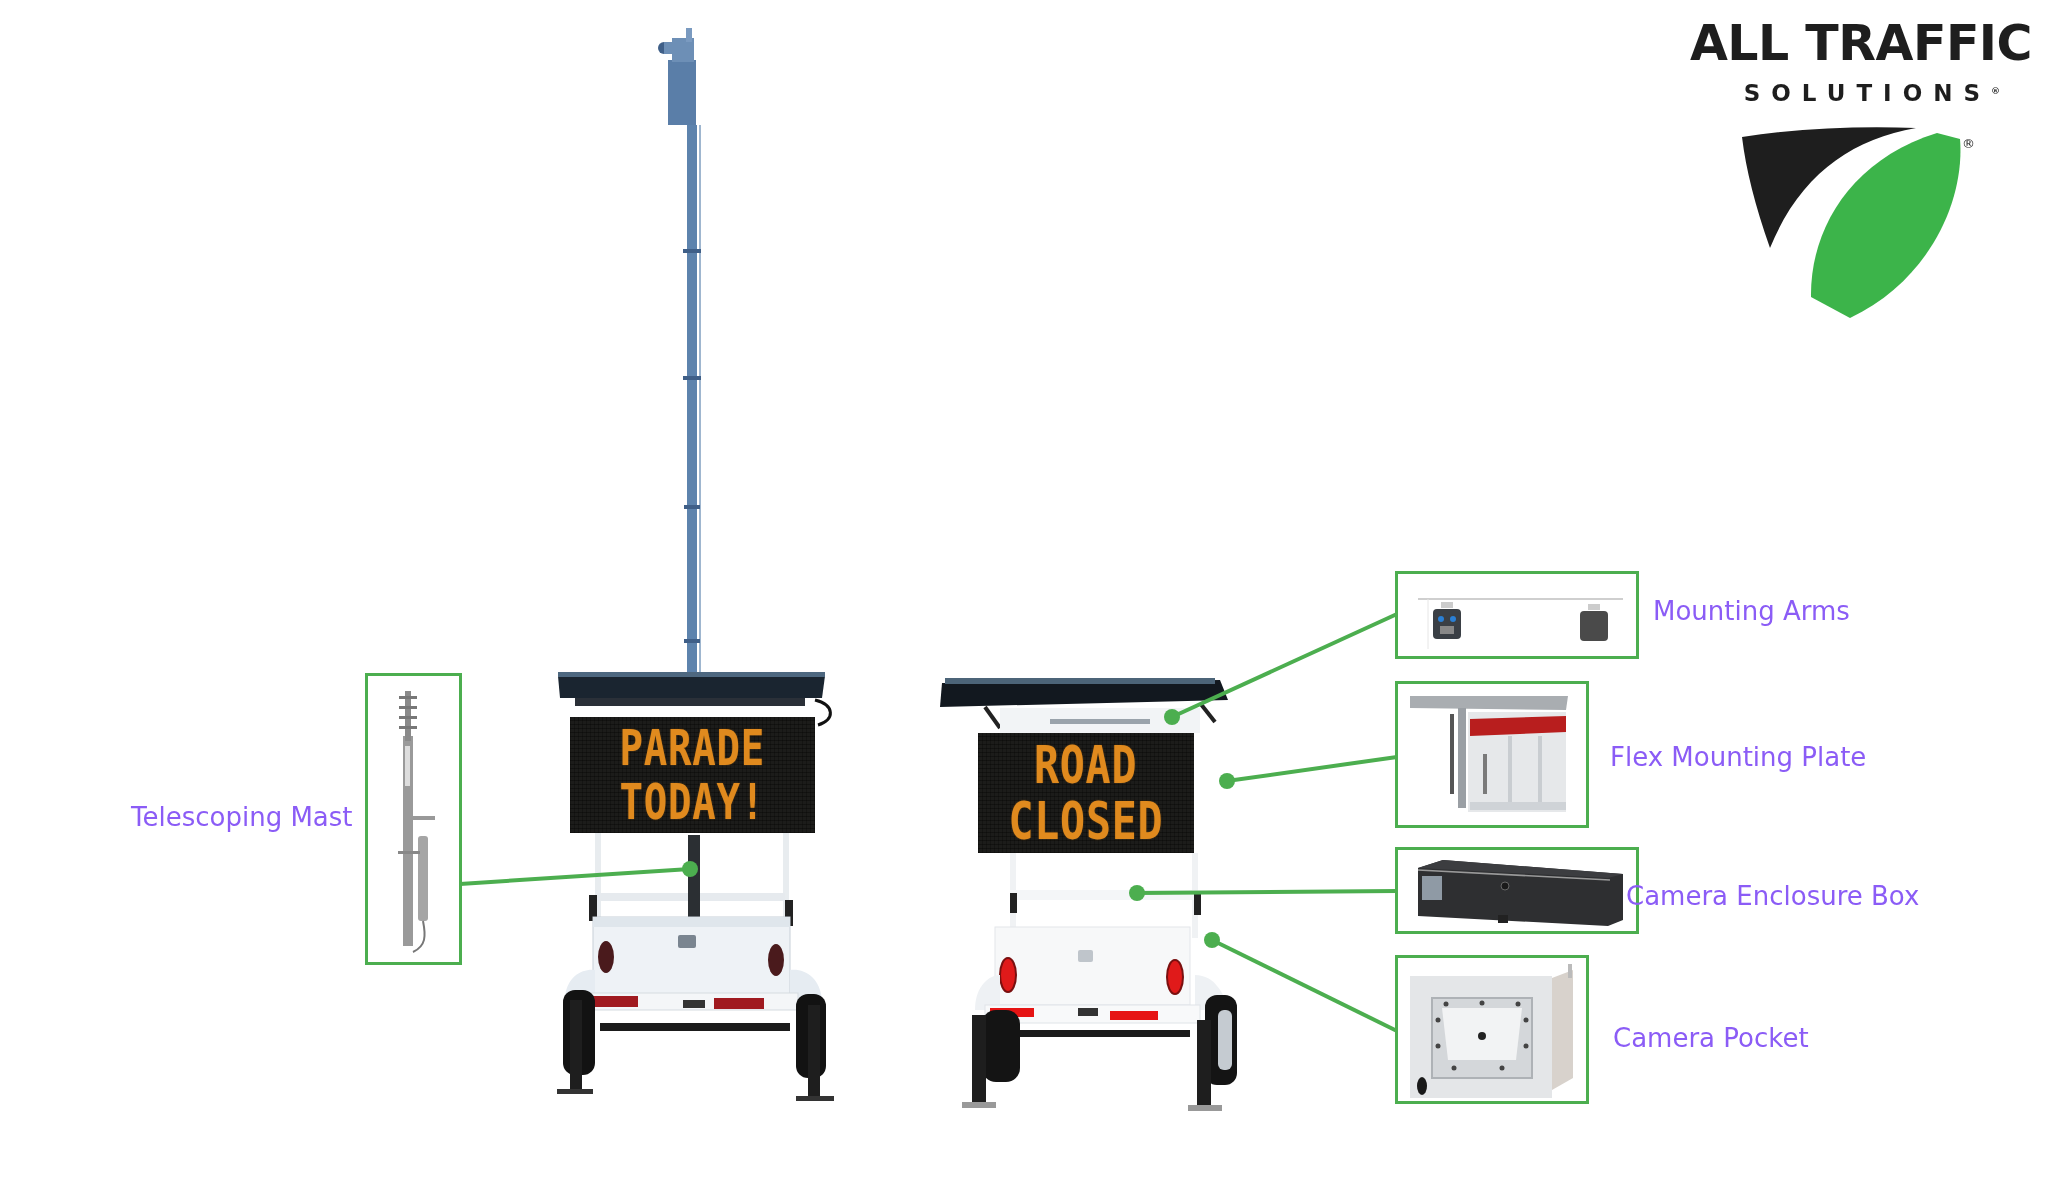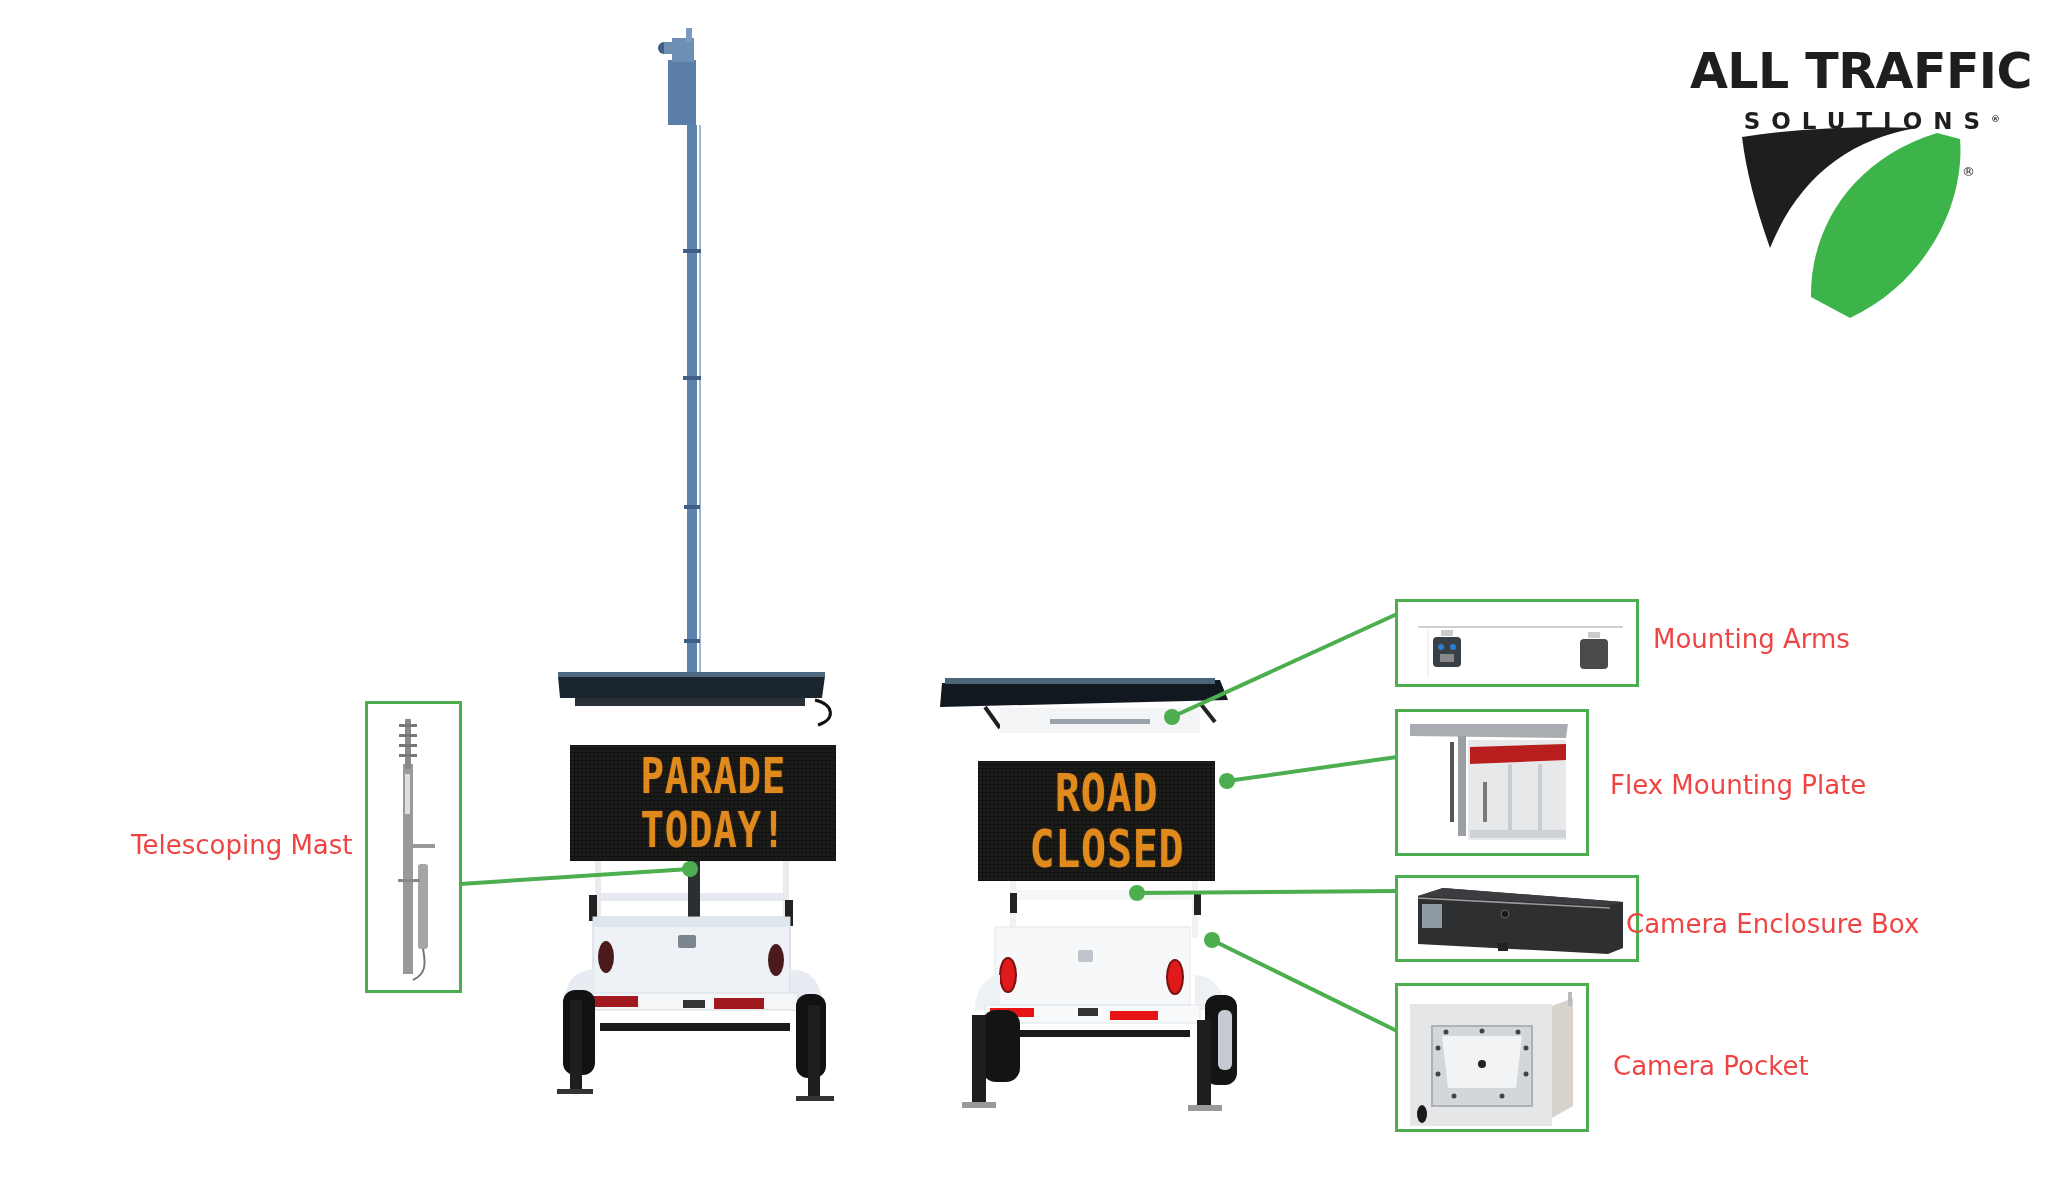--- a/index.html
+++ b/index.html
@@ -1,25 +1,25 @@
 <!DOCTYPE html>
 <html><head>
 <meta charset="utf-8">
 <style>
   html, body { margin:0; padding:0; background:#ffffff; }
   body { width:2048px; height:1195px; position:relative; overflow:hidden; font-family:"Liberation Sans", sans-serif; }
-  .abs { position:absolute;margin-top:28px; }
+  .abs { position:absolute; }
   .brand-line1 { left:1676px; top:16px; width:370px; text-align:center; font-family:"DejaVu Sans", sans-serif; font-weight:bold; font-size:49px; letter-spacing:-0.5px; color:#1e1e1e; line-height:56px; white-space:nowrap; }
   .brand-line2 { left:1720px; top:78px; width:280px; text-align:right; font-family:"DejaVu Sans", sans-serif; font-weight:bold; font-size:23px; letter-spacing:11px; color:#1e1e1e; line-height:30px; white-space:nowrap; }
   .brand-line2 sup { font-size:9px; letter-spacing:0; vertical-align:top; position:relative; top:-2px; }
   .reg-mark { left:1962px; top:136px; font-size:13px; color:#1e1e1e; font-family:"DejaVu Sans", sans-serif; }
-  .callout-label { font-family:"DejaVu Sans", sans-serif; color:#ef4444; font-size:26px; white-space:nowrap; line-height:32px; }
+  .callout-label { font-family:"DejaVu Sans", sans-serif; color:#8b5cf6; font-size:26px; white-space:nowrap; line-height:32px; }
   .callout-box { border:3px solid #4cae4f; box-sizing:border-box; background:#fff; overflow:hidden; }
   .led-text { font-family:"DejaVu Sans Mono", monospace; font-weight:bold; color:#e08a1e; text-align:center; letter-spacing:1px; line-height:1; white-space:nowrap; text-shadow:0 0 2px rgba(224,138,30,0.4); }
-  .led-panel { background:#1c1c1a; background-image:repeating-linear-gradient(0deg, rgba(0,0,0,0.35) 0 1px, transparent 1px 4px), repeating-linear-gradient(90deg, rgba(0,0,0,0.25) 0 1px, transparent 1px 4px); display:flex; flex-direction:column; justify-content:center; align-items:center;padding-left:21px; }
+  .led-panel { background:#1c1c1a; background-image:repeating-linear-gradient(0deg, rgba(0,0,0,0.35) 0 1px, transparent 1px 4px), repeating-linear-gradient(90deg, rgba(0,0,0,0.25) 0 1px, transparent 1px 4px); display:flex; flex-direction:column; justify-content:center; align-items:center; }
   svg { position:absolute; left:0; top:0; }
 </style>
 </head>
 <body>
 
 <div class="abs" style="left:1670px;top:10px;width:378px;height:320px;">
 </div>
 <div class="abs brand-line1">ALL TRAFFIC</div>
 <div class="abs brand-line2"><span>SOLUTIONS</span><sup>®</sup></div>
 <div class="abs reg-mark">®</div>

